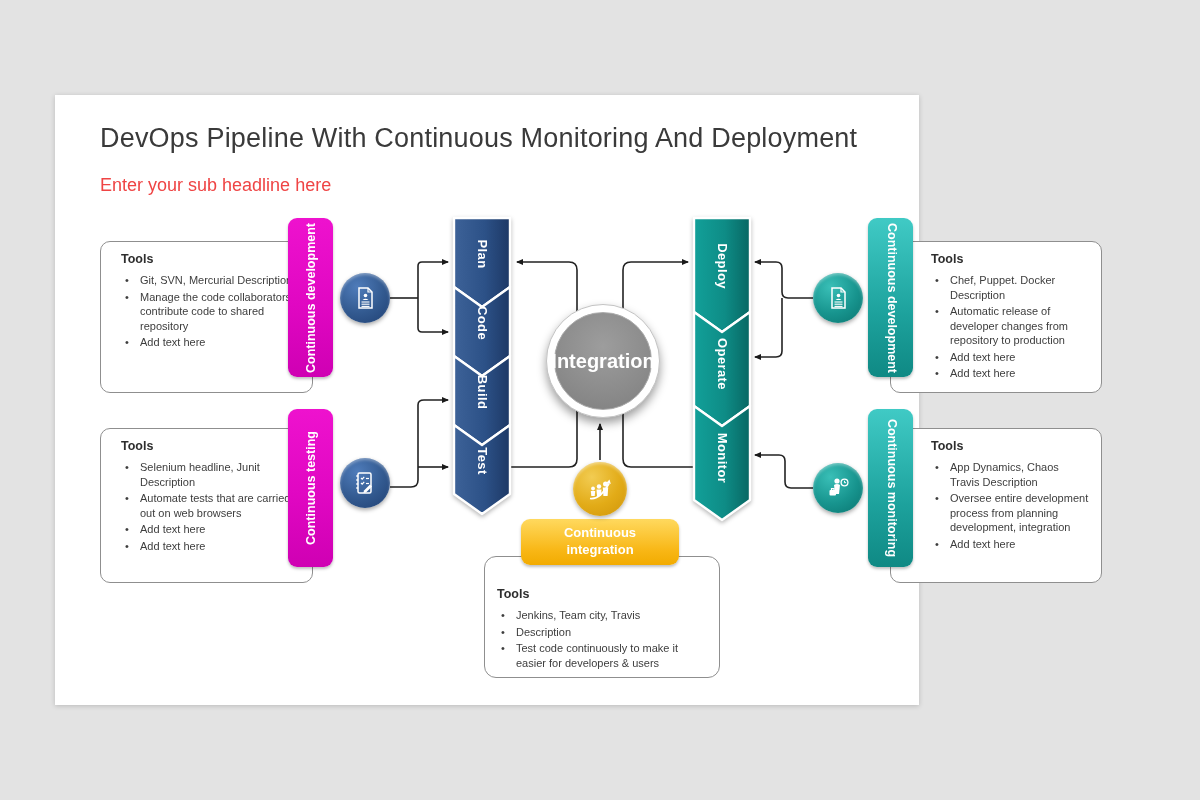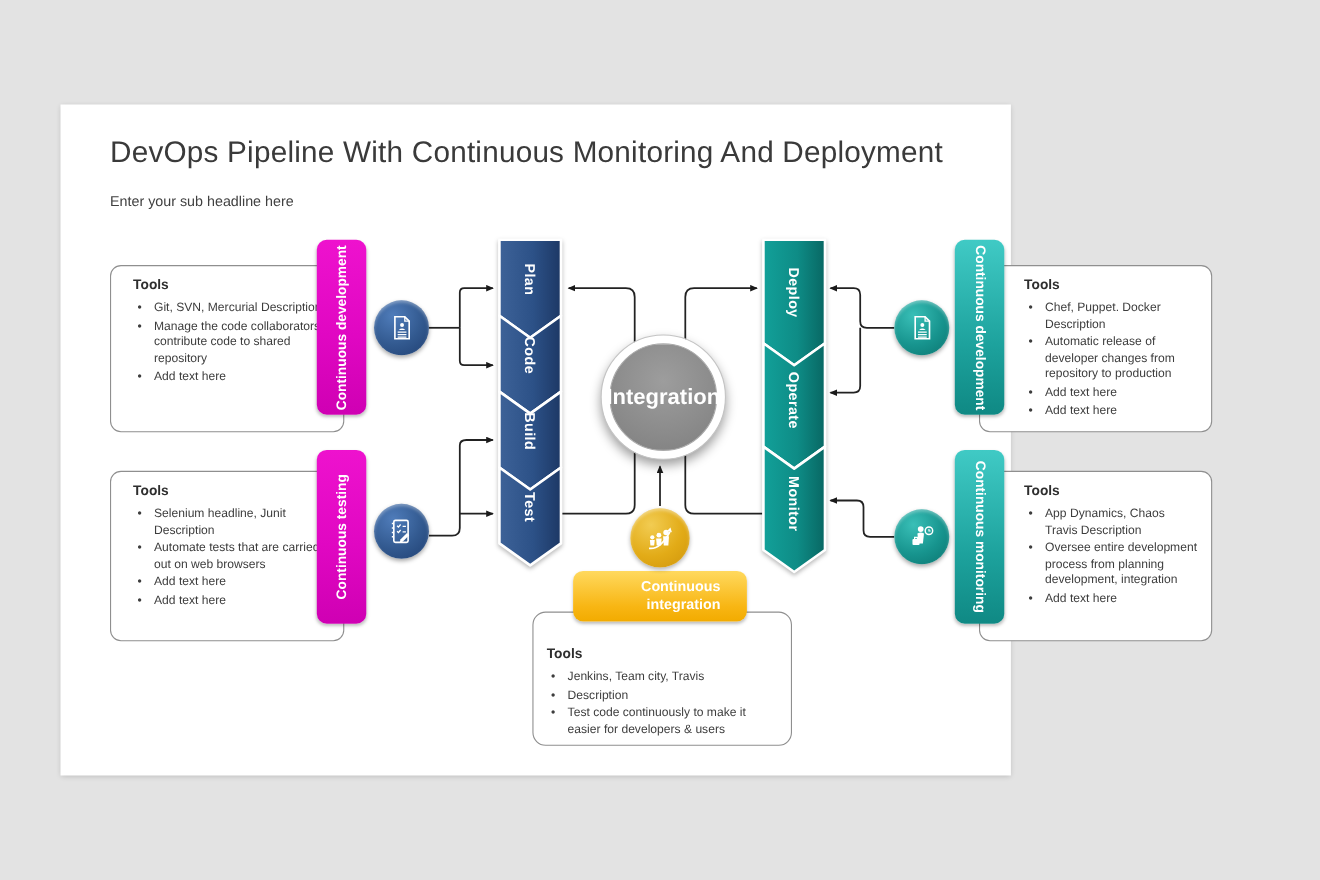--- a/index.html
+++ b/index.html
@@ -14,21 +14,21 @@
     position:absolute; left:55px; top:95px; width:864px; height:610px;
     background:#ffffff;
     box-shadow:0 1px 5px rgba(0,0,0,.18);
   }
   .title {
     position:absolute; left:45px; top:28px; width:920px;
     font-size:27px; font-weight:500; color:#3a3a3a; letter-spacing:.2px;
   }
   .subtitle {
     position:absolute; left:45px; top:80px;
-    font-size:13px; color:#404040;
+    font-size:18px; color:#ef4444;
   }
   .box {
     position:absolute; background:#fff;
     border:1px solid #8f8f8f; border-radius:10px;
     box-sizing:border-box;
     margin-top:16px;
   }
   .box-heading { font-size:12.5px; font-weight:700; color:#2e2e2e; margin:0; }
   .box ul { margin:7px 0 0 2px; padding:0; list-style:none; }
   .box li {
@@ -87,21 +87,21 @@
     background:radial-gradient(circle at 50% 35%, #9d9d9d 0%, #8b8b8b 60%, #7e7e7e 100%);
     border:1px solid #a9a9a9;
     display:flex; align-items:center; justify-content:center;
     color:#fff; font-size:20px; font-weight:700;
   }
 
   .badge {
     position:absolute; left:466px; top:424px; width:158px; height:46px; z-index:3;
     background:linear-gradient(180deg,#ffd95e 0%,#f8b614 70%,#f2ab00 100%);
     border-radius:9px; box-shadow:0 2px 3px rgba(0,0,0,.25);
-    display:flex; align-items:center; justify-content:center; text-align:right;
+    display:flex; align-items:center; justify-content:center; text-align:center;
     color:#fff; font-size:13px; font-weight:700; line-height:1.3;
   }
   .badge span { width:110px; }
 </style>
 </head>
 <body>
 
 <div class="slide">
 
   <div class="title">DevOps Pipeline With Continuous Monitoring And Deployment</div>

